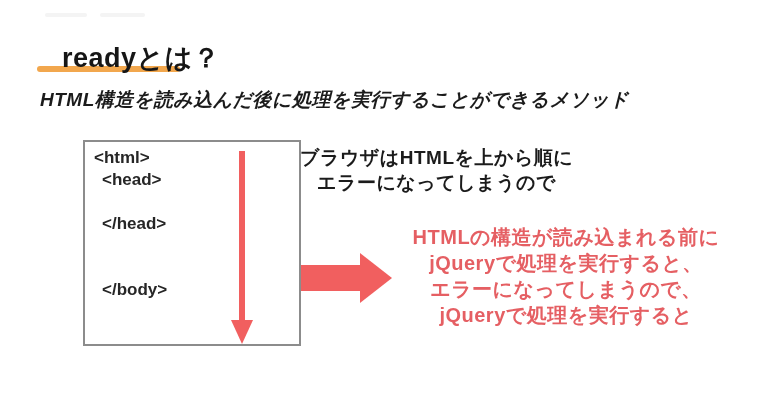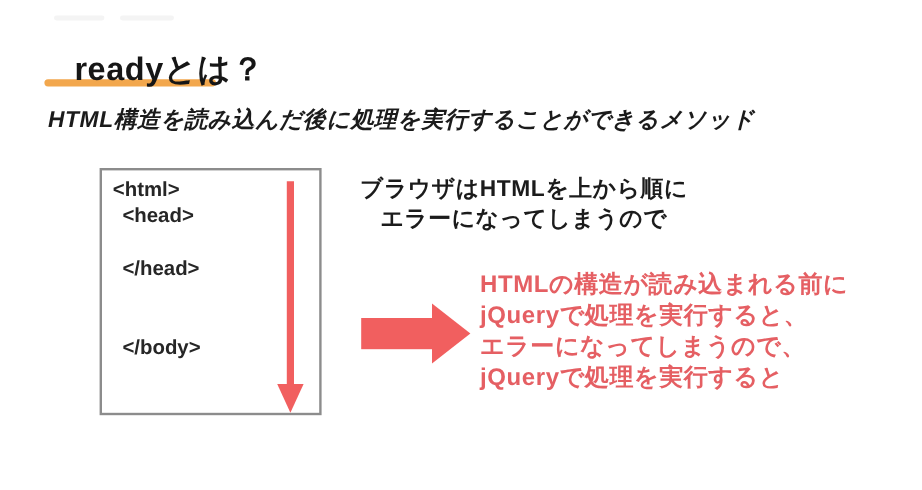--- a/index.html
+++ b/index.html
@@ -33,21 +33,21 @@
   .subtitle {
     position: absolute; left: 40px; top: 87px;
     font-size: 19px; font-weight: 600; letter-spacing: 0.5px;
     color: #1b1b1b;
     font-style: italic;
   }
 
   
   .codebox {
     position: absolute; left: 83px; top: 140px;
-    width: 185px; height: 206px;
+    width: 218px; height: 206px;
     border: 2px solid #8c8c8c; background: #ffffff;
     padding: 5px 0 0 9px;
   }
   .code-line {
     font-size: 17px; font-weight: 600; line-height: 22px;
     min-height: 22px; color: #262626; white-space: pre;
   }
   .code-line.indent { padding-left: 8px; }
 
   .varrow { position: absolute; left: 229px; top: 147px; }
@@ -59,21 +59,21 @@
     letter-spacing: 0.5px; color: #1b1b1b;
   }
   .browser-note .line2 { padding-left: 17px; }
 
   
   .harrow { position: absolute; left: 300px; top: 252px; }
 
   
   .ready-note {
     position: absolute; left: 400px; top: 224px; width: 332px;
-    text-align: left;
+    text-align: center;
     font-size: 20px; font-weight: bold; line-height: 26px;
     color: #e55f63; letter-spacing: 0.5px;
   }
 </style>
 </head>
 <body>
 
 <div class="slide">
 
   <div class="wm wm-a"></div>

